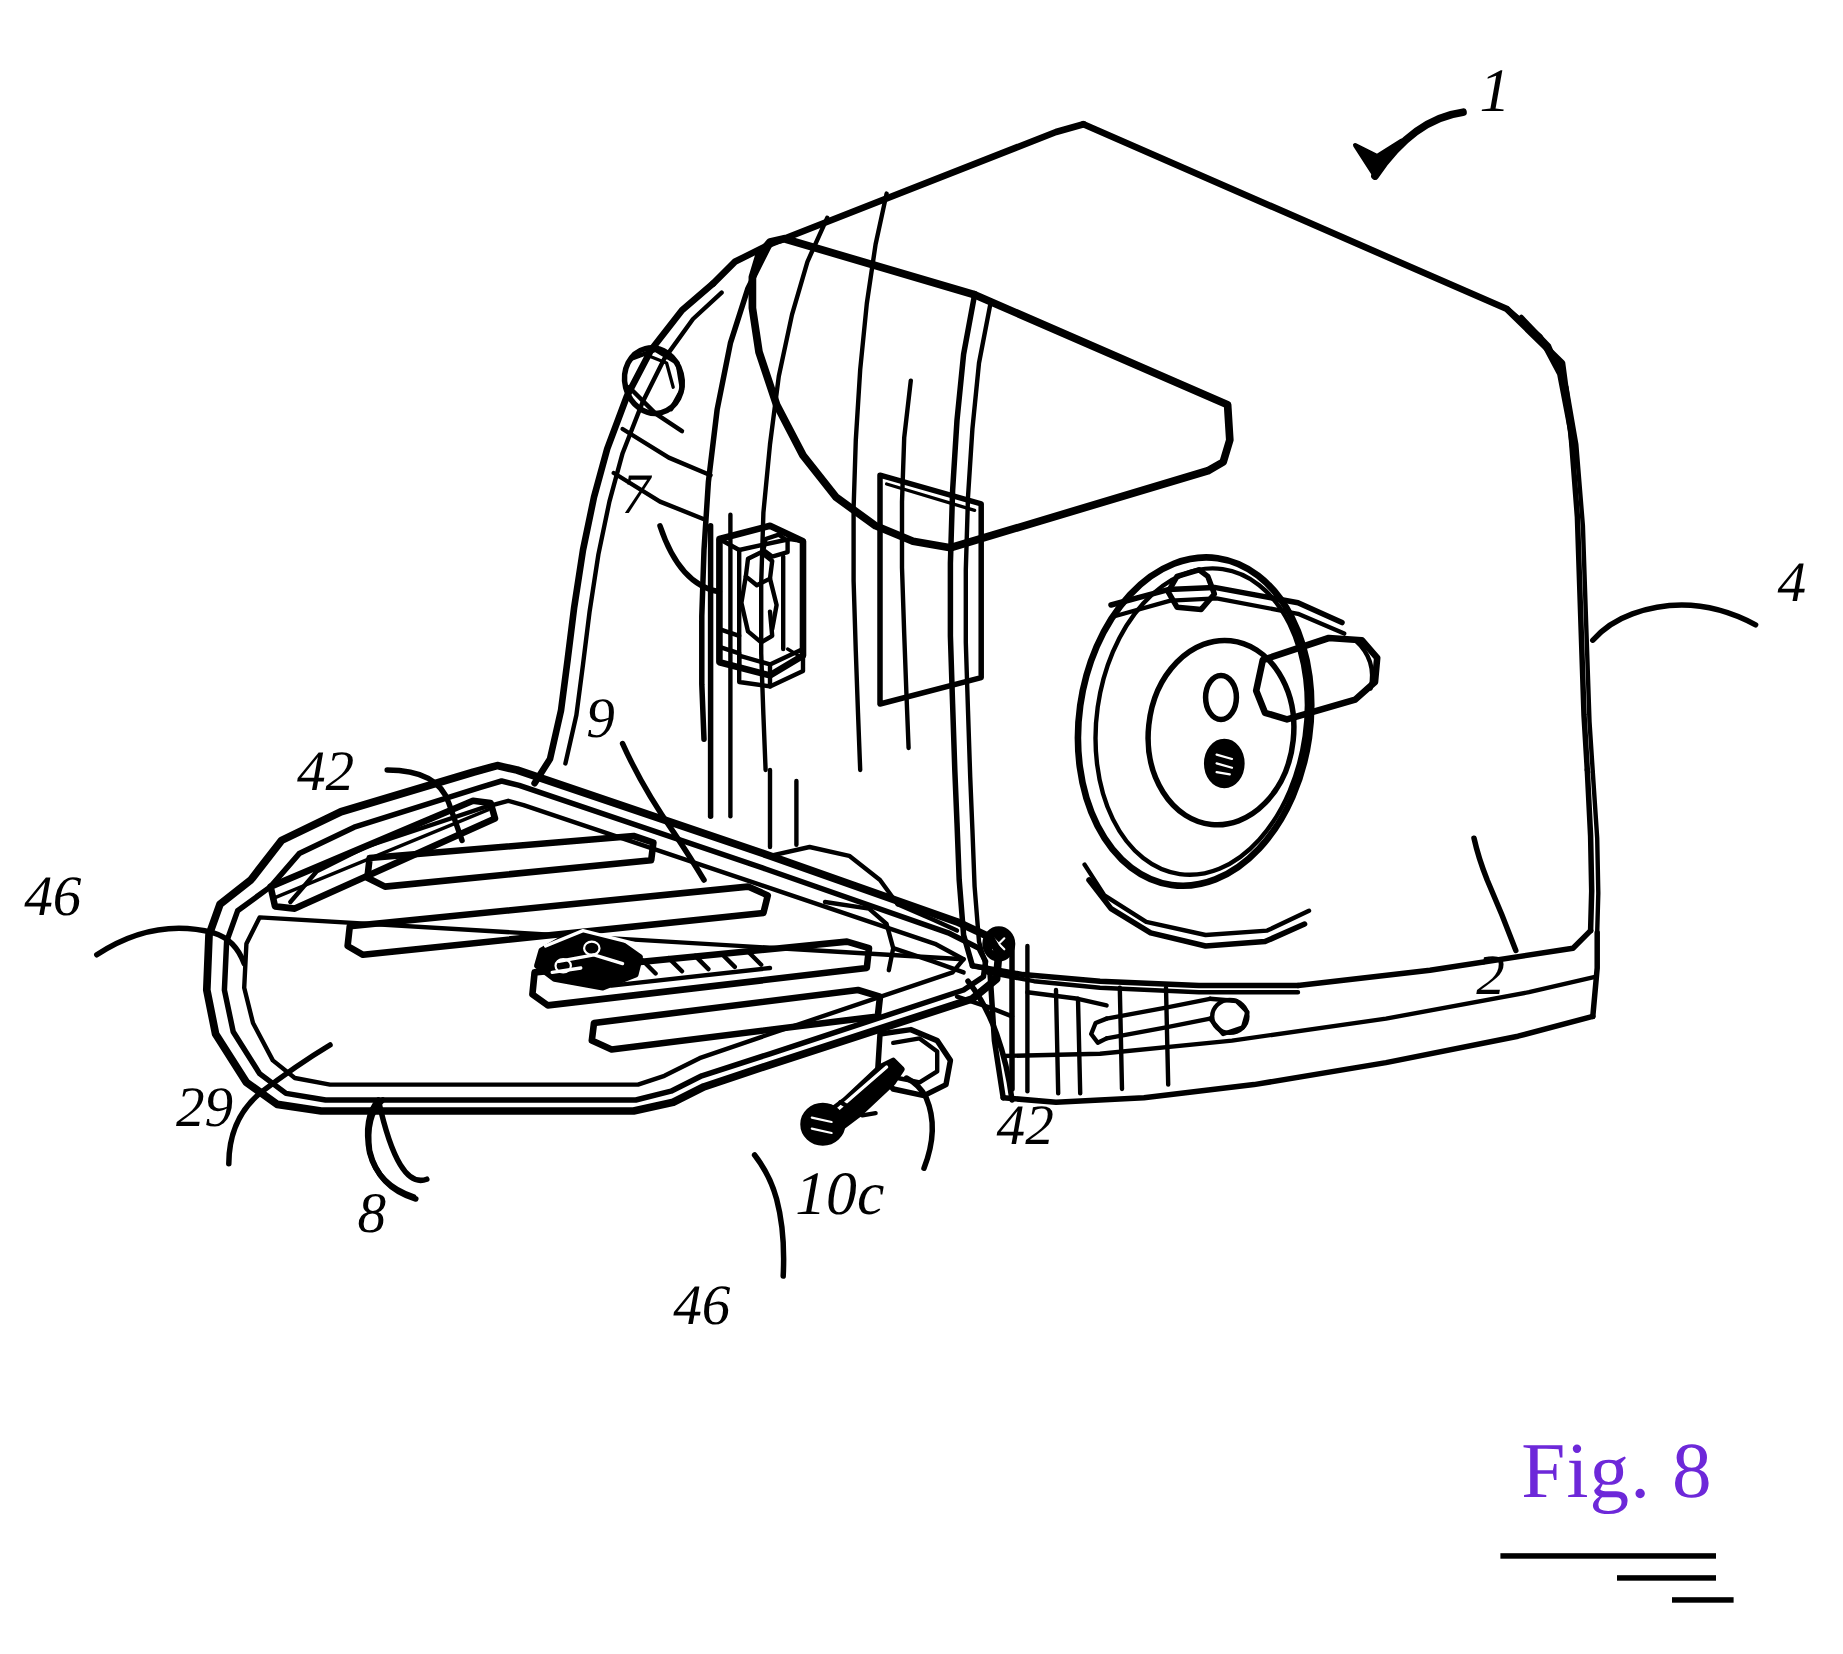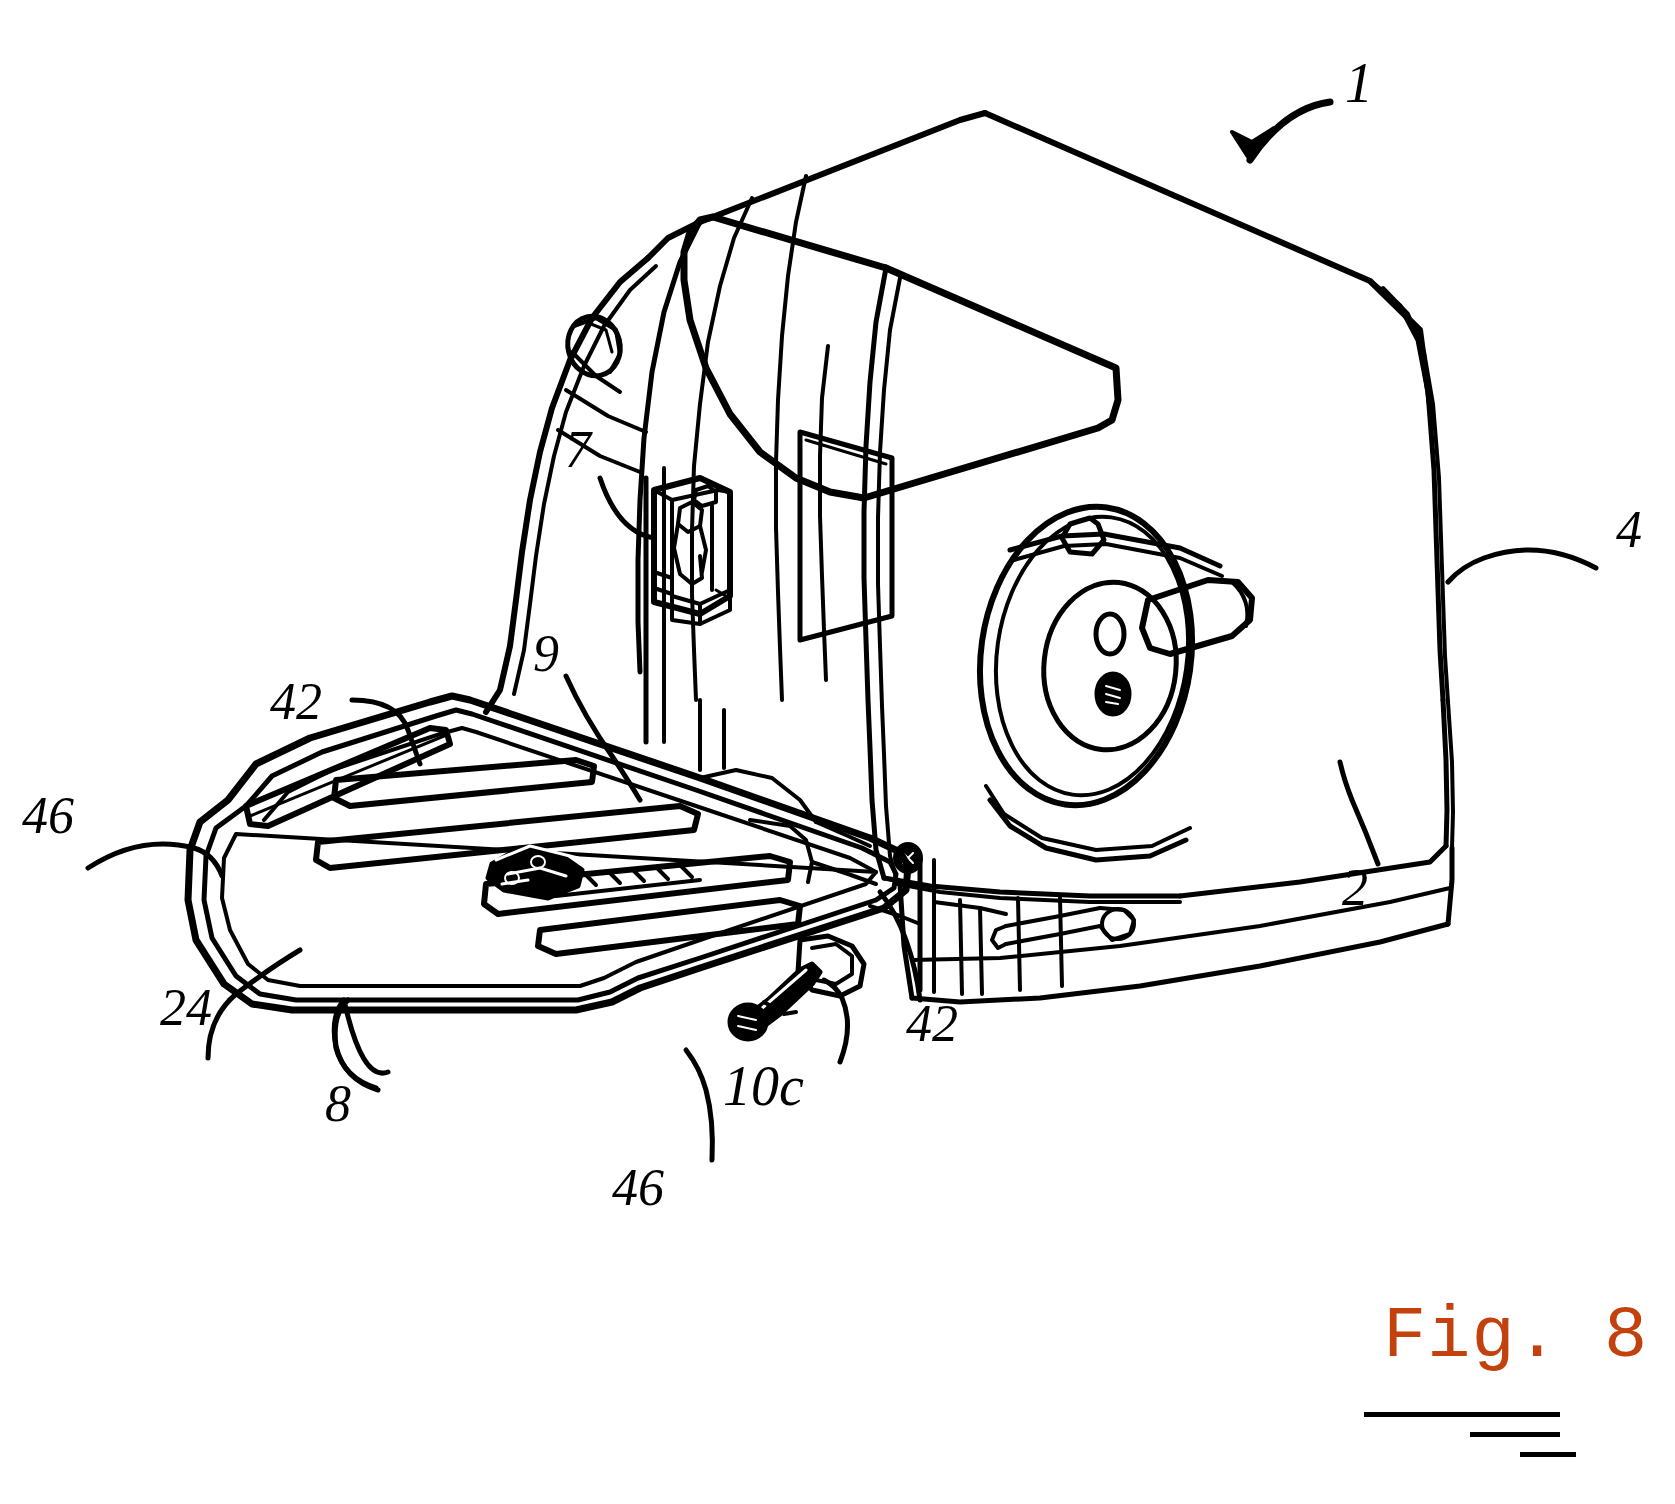--- a/index.html
+++ b/index.html
@@ -27,25 +27,25 @@
     font-family: "Liberation Serif", serif;
     font-style: italic;
     font-size: 52px;
     color: #000000;
     line-height: 1;
     white-space: nowrap;
     user-select: none;
   }
   #fig-caption {
     position: absolute;
-    font-family: Liberation Mono, monospace;
+    font-family: Liberation Serif, serif;
     font-style: normal;
     font-size: 72px;
     letter-spacing: 1px;
-    color: #c2410c;
+    color: #6d28d9;
     white-space: nowrap;
   }
   #fig-caption-underline {
     position: absolute;
     background: #000000;
   }
   #fig-caption-underline2 {
     position: absolute;
     background: #000000;
   }
@@ -277,21 +277,21 @@
     </g>
   </svg>
 
   <div class="ref-label" style="left:1345px; top:55px;  font-size:56px;">1</div>
   <div class="ref-label" style="left:565px;  top:424px;">7</div>
   <div class="ref-label" style="left:1616px; top:504px;">4</div>
   <div class="ref-label" style="left:533px;  top:628px;">9</div>
   <div class="ref-label" style="left:270px;  top:676px;">42</div>
   <div class="ref-label" style="left:22px;   top:790px;">46</div>
   <div class="ref-label" style="left:1342px; top:862px;">2</div>
-  <div class="ref-label" style="left:160px;  top:982px;">24</div>
+  <div class="ref-label" style="left:160px;  top:982px;">29</div>
   <div class="ref-label" style="left:906px;  top:998px;">42</div>
   <div class="ref-label" style="left:325px;  top:1078px;">8</div>
   <div class="ref-label" style="left:723px;  top:1058px; font-size:56px;">10c</div>
   <div class="ref-label" style="left:612px;  top:1162px;">46</div>
 
   <div id="fig-caption" style="left:1383px; top:1296px;">Fig. 8</div>
   <div id="fig-caption-underline" style="left:1364px; top:1412px; width:196px; height:5px;"></div>
   <div id="fig-caption-underline2" style="left:1470px; top:1432px; width:90px;  height:5px;"></div>
   <div id="fig-caption-underline3" style="left:1520px; top:1452px; width:56px; height:5px;"></div>
 

